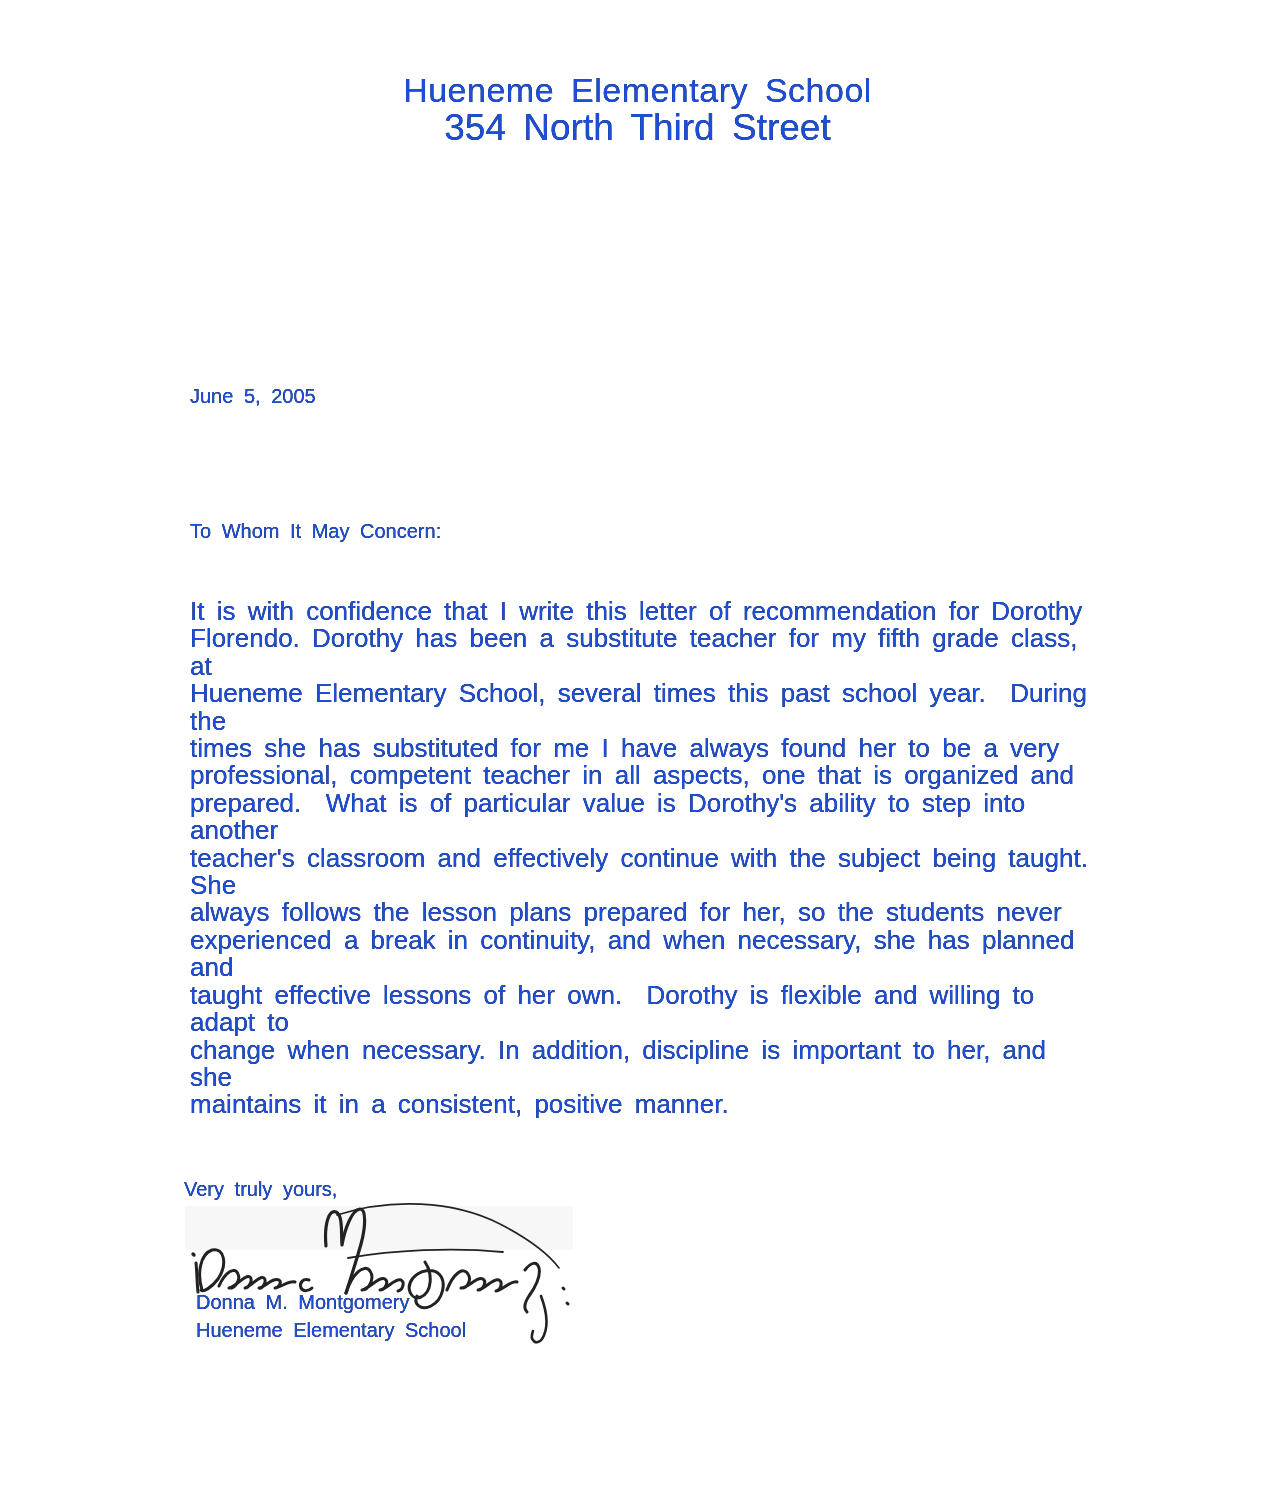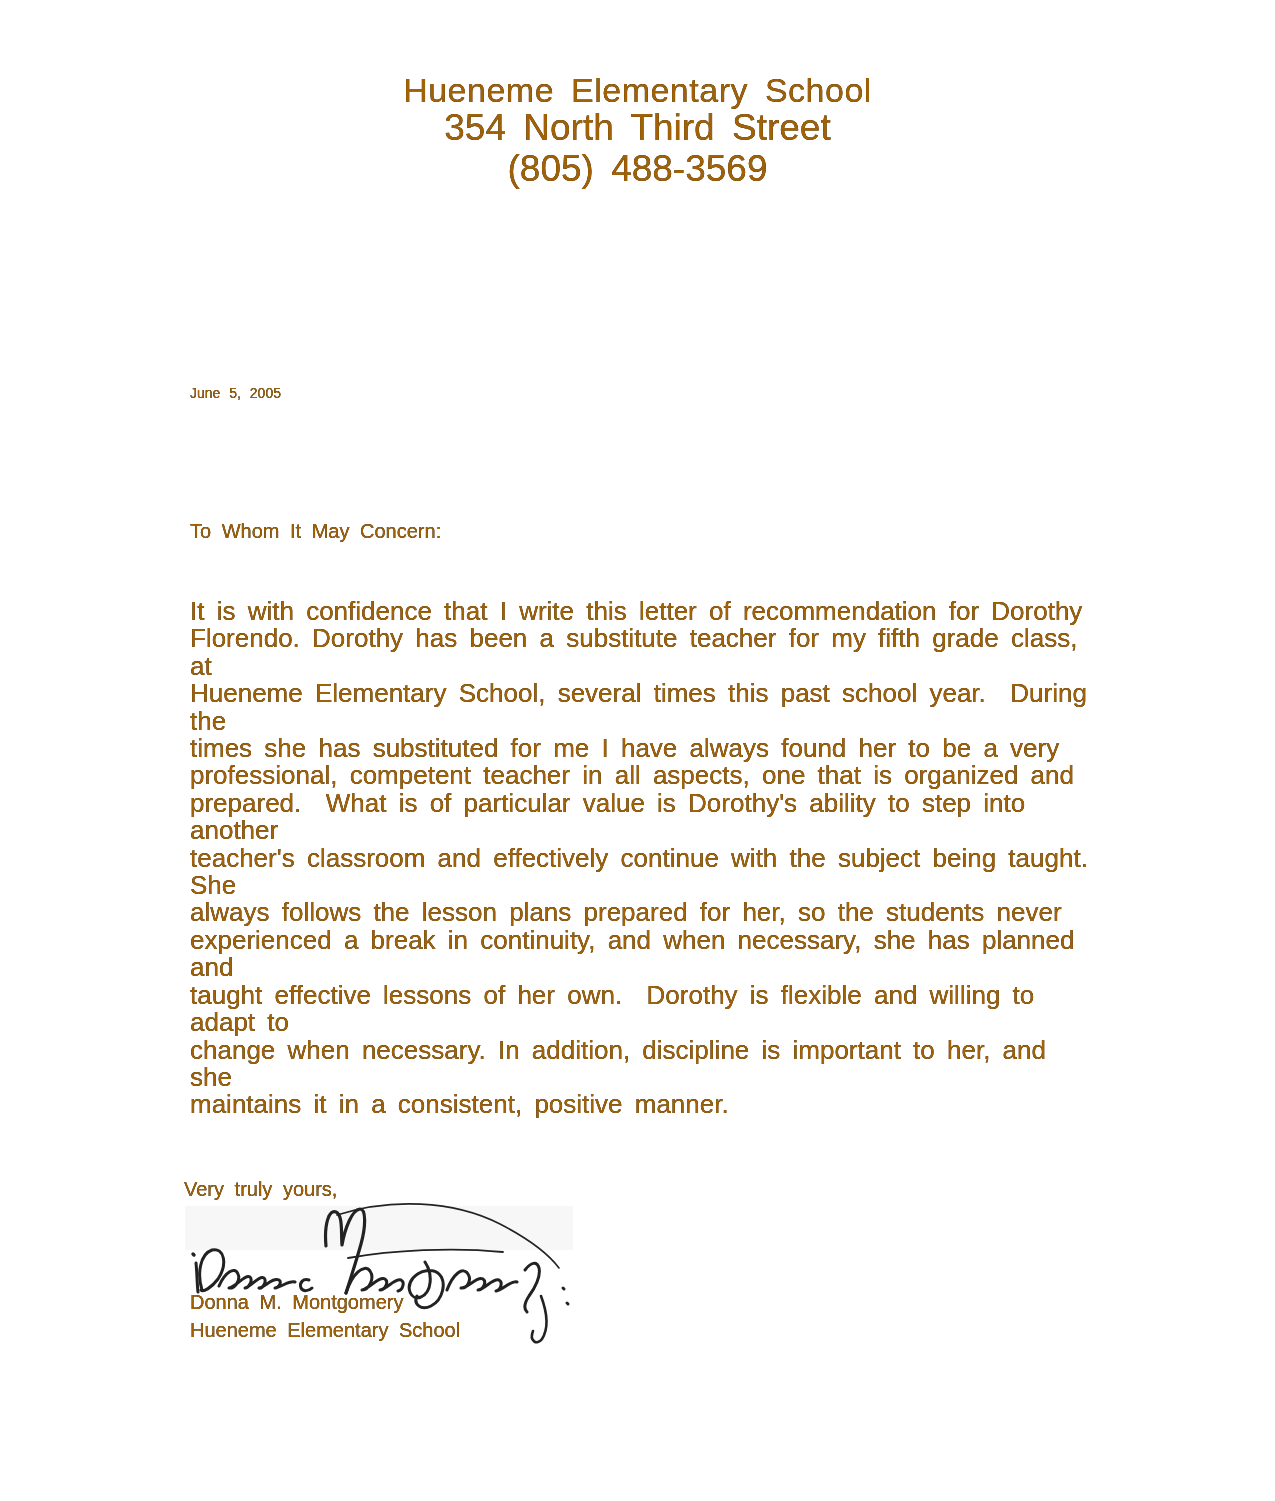--- a/index.html
+++ b/index.html
@@ -2,21 +2,21 @@
 <html><head>
 <meta charset="utf-8">
 <style>
   html, body { margin: 0; padding: 0; background: #ffffff; }
   .page {
     position: relative;
     width: 1275px;
     height: 1501px;
     background: #ffffff;
     font-family: "Liberation Sans", sans-serif;
-    color: #a16207;
+    color: #1d4ed8;
     overflow: hidden;
   }
   .txt { white-space: pre-wrap; text-shadow: 0 0 0.45px #000; }
 
   
   .letterhead {
     position: absolute;
     top: 70px; left: 0; right: 0;
     text-align: center;
   }
@@ -27,21 +27,21 @@
     letter-spacing: 0.5px;
   }
   .addr {
     font-size: 37px;
     line-height: 36px;
     word-spacing: 7px;
   }
   .phone { margin-top: 5px; }
 
   
-  .date      { position: absolute; top: 385px;  left: 190px; font-size: 14px; word-spacing: 5px; }
+  .date      { position: absolute; top: 385px;  left: 190px; font-size: 20px; word-spacing: 5px; }
   .salutation{ position: absolute; top: 520px;  left: 190px; font-size: 20px; word-spacing: 5px; }
   .para {
     position: absolute;
     left: 190px;
     width: 905px;
     font-size: 26px;
     line-height: 27.4px;
     word-spacing: 5px;
   }
   .p1 { top: 598px; }
@@ -53,35 +53,34 @@
   .signature-wrap {
     position: absolute;
     top: 1200px; left: 185px;
     width: 400px; height: 150px;
     pointer-events: none;
   }
   .signature-wrap svg { display: block; }
 
   .signer {
     position: absolute;
-    top: 1288px; left: 190px;
+    top: 1288px; left: 196px;
     font-size: 20px;
     line-height: 28px;
     word-spacing: 5px;
   }
 </style>
 </head>
 <body>
 
 <div class="page">
 
   <header class="letterhead">
     <div class="school-name txt">Hueneme Elementary School</div>
     <div class="addr txt">354 North Third Street</div>
-    <div class="addr phone txt">(805) 488-3569</div>
   </header>
 
   <div class="date txt">June 5, 2005</div>
 
   <div class="salutation txt">To Whom It May Concern:</div>
 
   <div class="para p1 txt">It is with confidence that I write this letter of recommendation for Dorothy
 Florendo. Dorothy has been a substitute teacher for my fifth grade class, at
 Hueneme Elementary School, several times this past school year.  During the
 times she has substituted for me I have always found her to be a very

